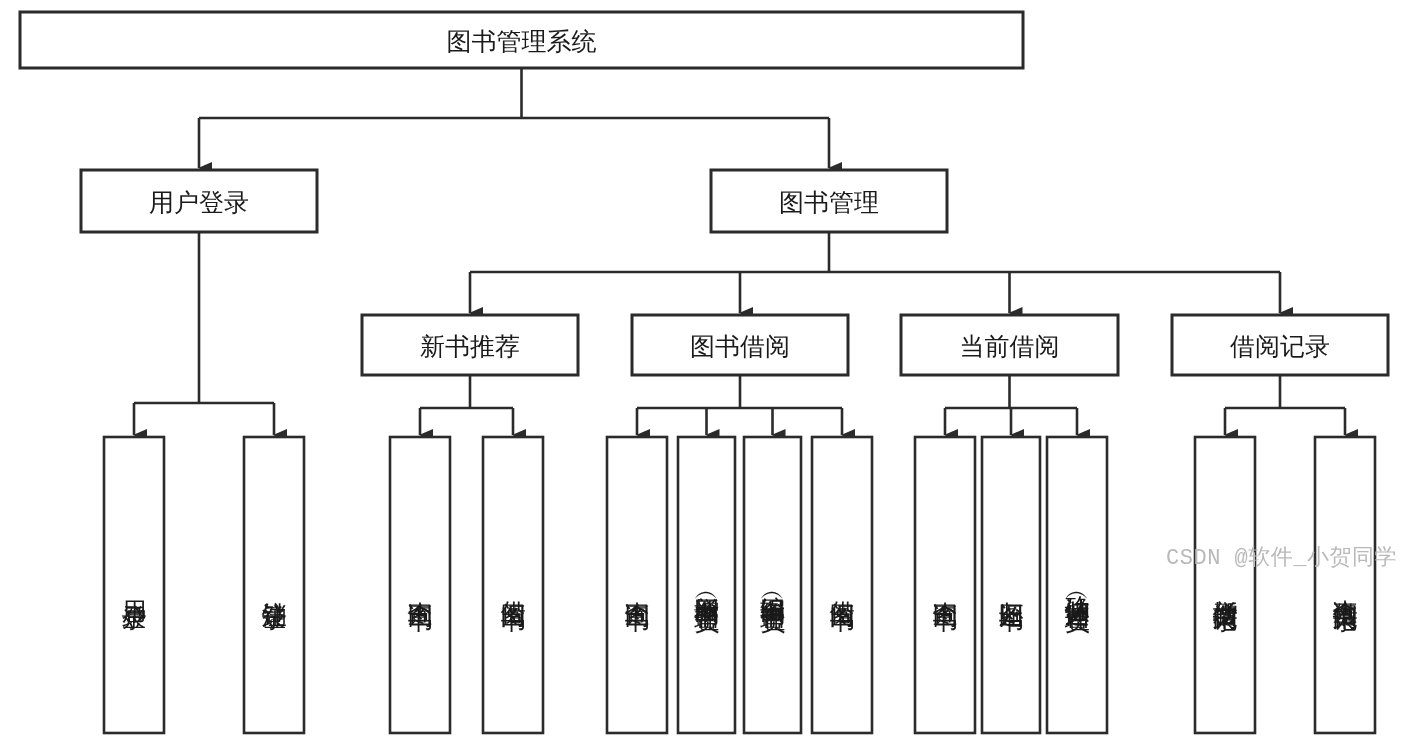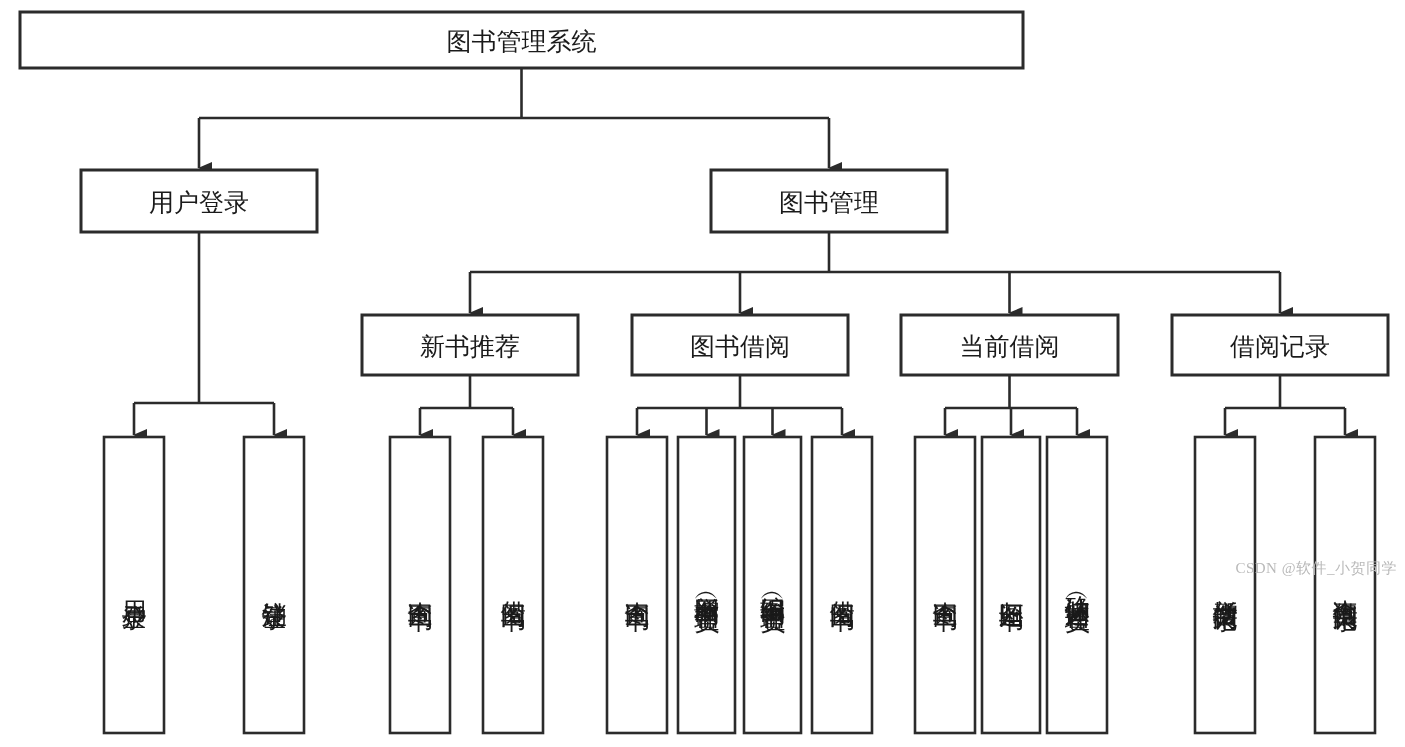--- a/index.html
+++ b/index.html
@@ -62,23 +62,23 @@
     color: #1a1a1a;
     letter-spacing: 2px;
     text-align: center;
     white-space: nowrap;
     pointer-events: none;
     user-select: none;
   }
   .watermark {
     position: absolute;
     right: 8px;
-    bottom: 6px;
-    font-family: Liberation Serif, serif;
-    font-size: 15px;
+    bottom: 12px;
+    font-family: Liberation Mono, monospace;
+    font-size: 22px;
     color: #b9b9b9;
     letter-spacing: 0.5px;
     white-space: nowrap;
   }
 </style>
 </head>
 <body>
 
 <div id="diagram-root">
 

